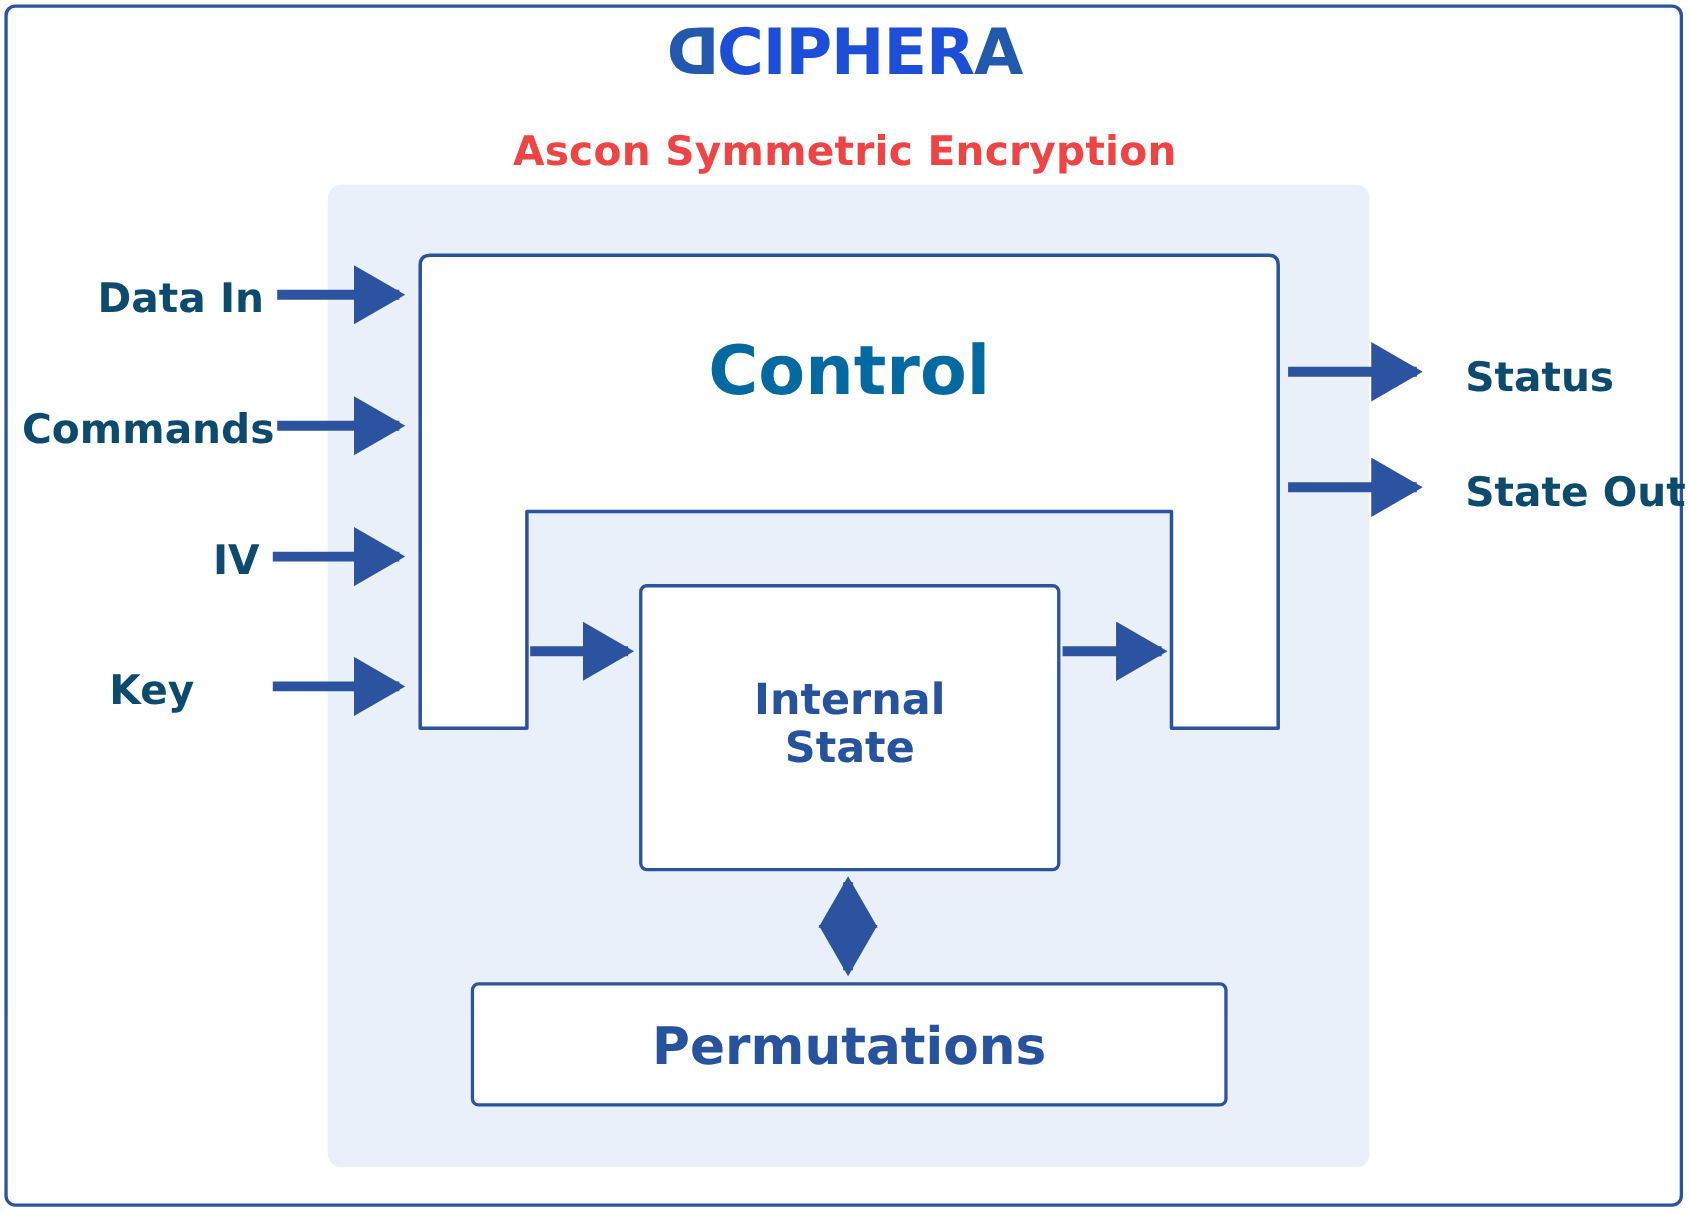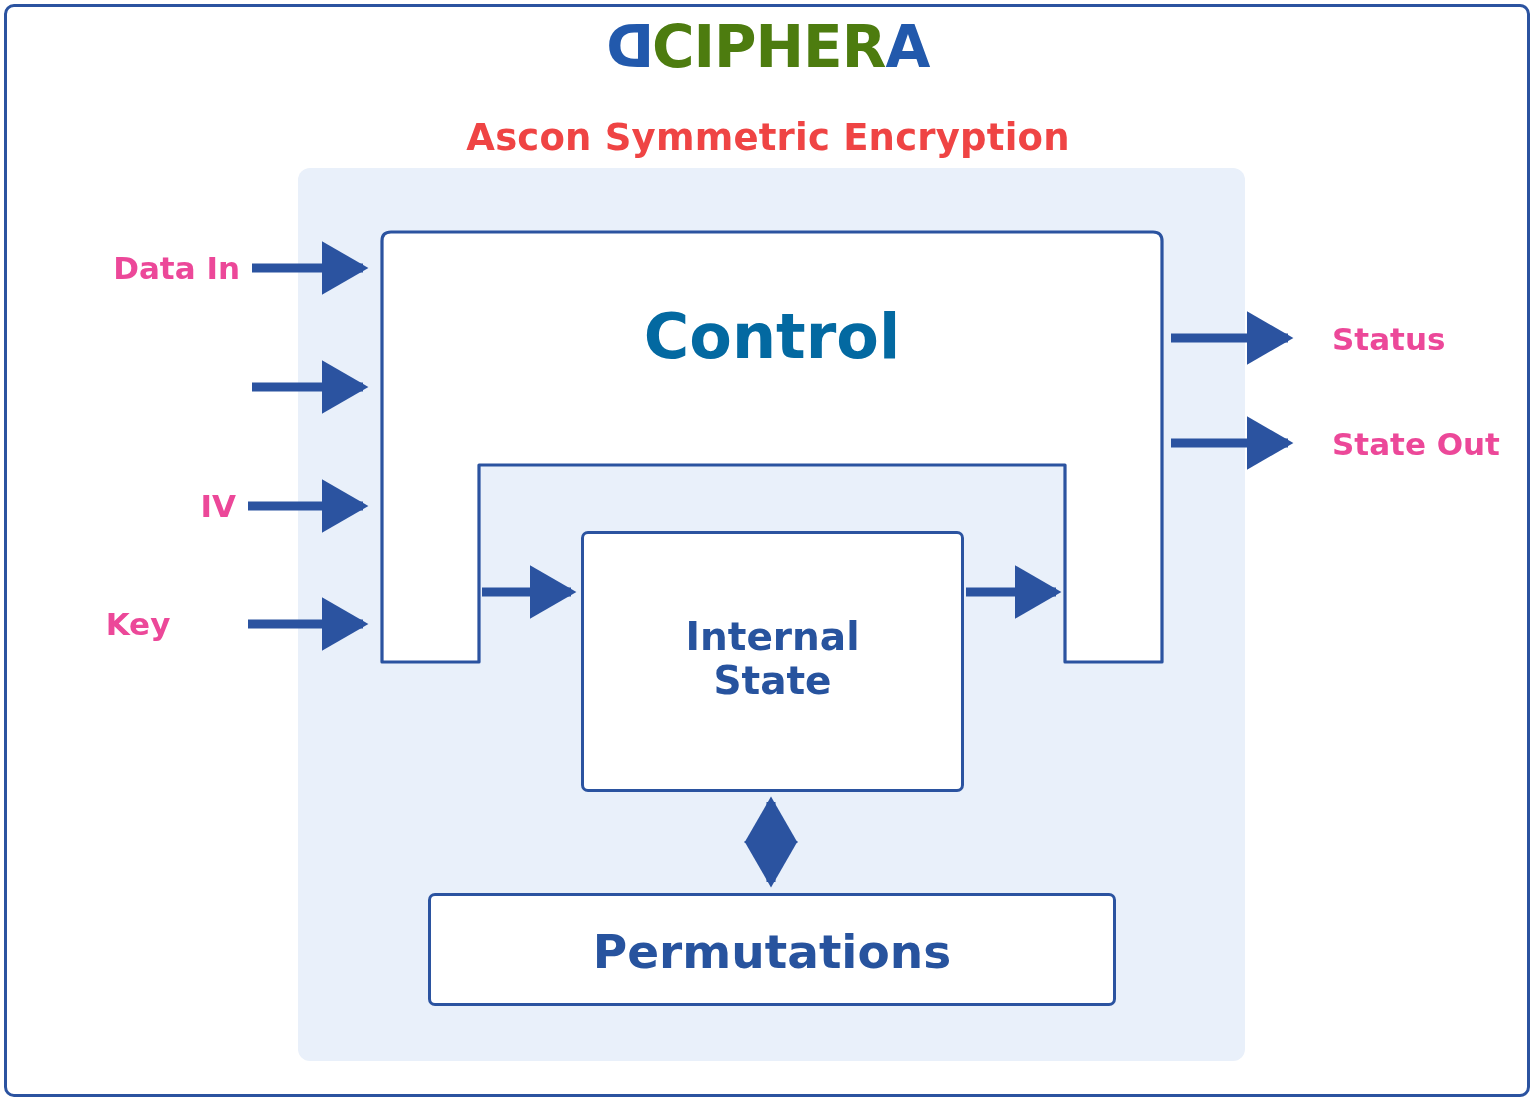--- a/index.html
+++ b/index.html
@@ -42,21 +42,21 @@
     letter-spacing: -1px;
     line-height: 1;
     white-space: nowrap;
   }
   #logo .mark {
     color: #2259ac;
     display: inline-block;
     transform: scaleX(-1);
     margin-right: -2px;
   }
-  #logo .dark { color: #4d7c0f; }
+  #logo .dark { color: #1d4ed8; }
   #logo .accent { color: #2259ac; }
 
   
   #title {
     position: absolute;
     left: 0;
     top: 116px;
     width: 1536px;
     text-align: center;
     font-family: "DejaVu Sans", sans-serif;
@@ -147,22 +147,22 @@
     font-weight: 700;
     font-size: 47px;
     color: #27539e;
   }
 
   
   .io-label {
     position: absolute;
     font-family: "DejaVu Sans", sans-serif;
     font-weight: 700;
-    font-size: 31px;
-    color: #ec4899;
+    font-size: 37px;
+    color: #0c4a6e;
     white-space: nowrap;
   }
   .io-label.right-al { text-align: right; }
 
   svg.arrow-layer {
     position: absolute;
     left: 0;
     top: 0;
     width: 1536px;
     height: 1103px;
@@ -247,19 +247,20 @@
     <g>
       <line x1="966" y1="592" x2="1056" y2="592" stroke="#2b53a0" stroke-width="9" marker-end="url(#ah)"></line>
     </g>
 
     <g>
       <line x1="771" y1="882" x2="771" y2="802" stroke="#2b53a0" stroke-width="9" marker-end="url(#ah)" marker-start="url(#ah-start)"></line>
     </g>
   </svg>
 
   <div class="io-label right-al" style="left:40px; top:250px; width:200px;">Data In</div>
+  <div class="io-label right-al" style="left:20px; top:369px; width:220px;">Commands</div>
   <div class="io-label right-al" style="left:40px; top:488px; width:196px;">IV</div>
   <div class="io-label right-al" style="left:40px; top:606px; width:196px;text-align:center;">Key</div>
 
   <div class="io-label" style="left:1332px; top:321px;">Status</div>
   <div class="io-label" style="left:1332px; top:426px;">State Out</div>
 
 </div>
 
 </body></html>

